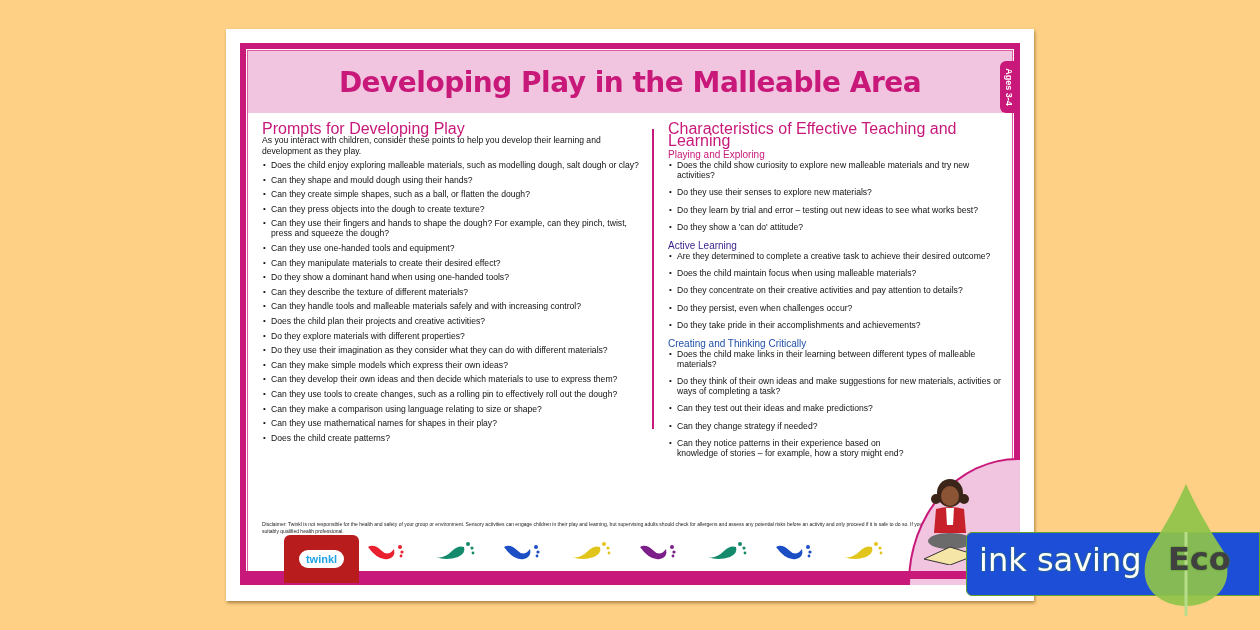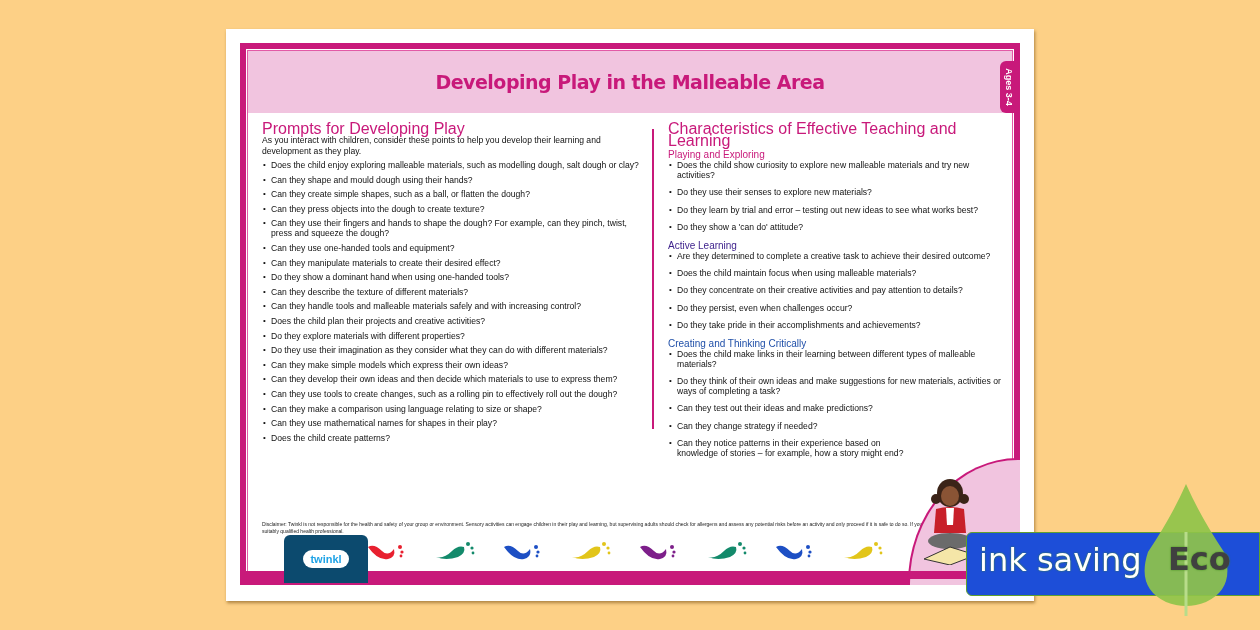--- a/index.html
+++ b/index.html
@@ -20,21 +20,21 @@
       background: #fff;
       outline: 1px solid #e25aa6; outline-offset: -8px;
     }
     .header {
       position: absolute; left: 2px; top: 2px; right: 2px; height: 62px;
       background: #f1c4df;
       display: flex; align-items: center; justify-content: center;
     }
     .title {
       font-family: "DejaVu Sans", sans-serif;
-      font-weight: bold; font-size: 19px; color: #c8197a; letter-spacing: -0.5px;
+      font-weight: bold; font-size: 28px; color: #c8197a; letter-spacing: -0.5px;
     }
     .age-tab {
       position: absolute; right: -6px; top: 10px; width: 18px; height: 52px;
       background: #c8197a; border-radius: 6px 0 0 6px;
       display: flex; align-items: center; justify-content: center;
     }
     .age-tab span {
       transform: rotate(90deg); white-space: nowrap; color: #fff;
       font-size: 9px; font-weight: bold;
     }
@@ -65,22 +65,22 @@
     li::before { content: "•"; position: absolute; left: 1px; top: 0; font-size: 8px; }
     .col-right li { margin-bottom: 7.4px; }
     .disclaimer {
       position: absolute; left: 16px; top: 472px; width: 740px;
       font-size: 5px; line-height: 6.5px; color: #222;
     }
     .footer-bar {
       position: absolute; left: 0; right: 0; bottom: 0; height: 8px; background: #c8197a;
     }
     .twinkl {
-      position: absolute; left: 38px; bottom: -4px; width: 84px; height: 48px;
-      background: #0c4a6e; border-radius: 6px 6px 0 0;
+      position: absolute; left: 38px; bottom: -4px; width: 75px; height: 48px;
+      background: #b91c1c; border-radius: 6px 6px 0 0;
       display: flex; align-items: center; justify-content: center;
     }
     .twinkl .cloud {
       background: #fff; border-radius: 14px; padding: 3px 7px;
       font-size: 11px; font-weight: bold; color: #1fa3e6;
     }
     .footprints { position: absolute; left: 118px; top: 490px; display: flex; gap: 20px; }
     .foot { width: 48px; height: 22px; position: relative; }
     .foot svg { width: 48px; height: 22px; }
     .corner {

